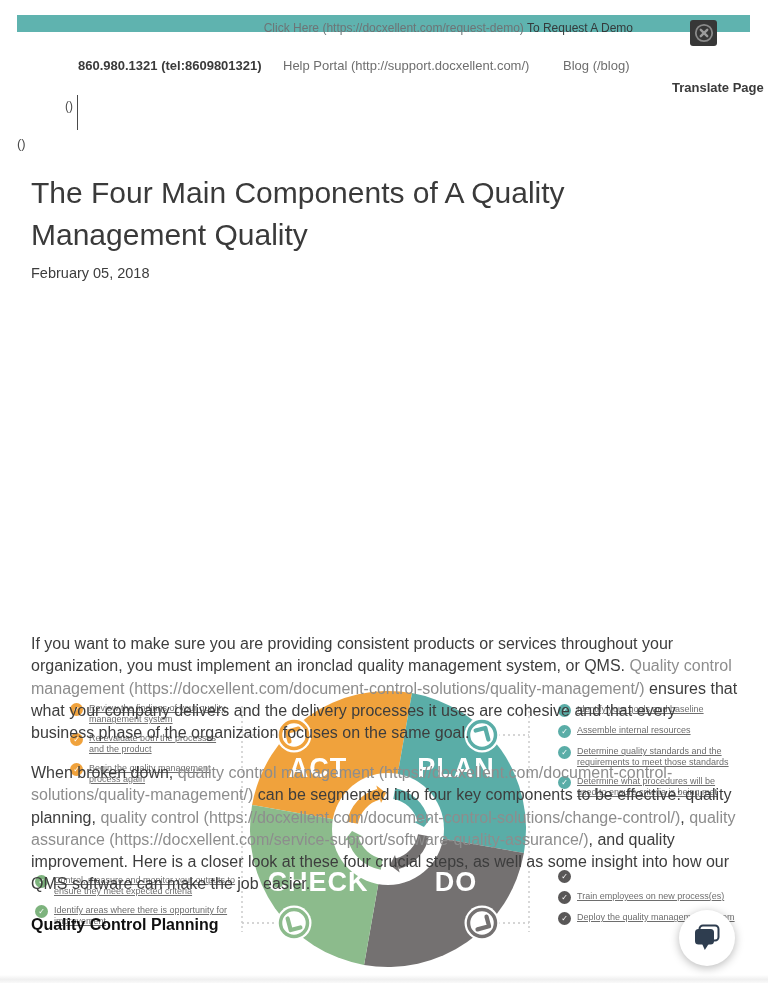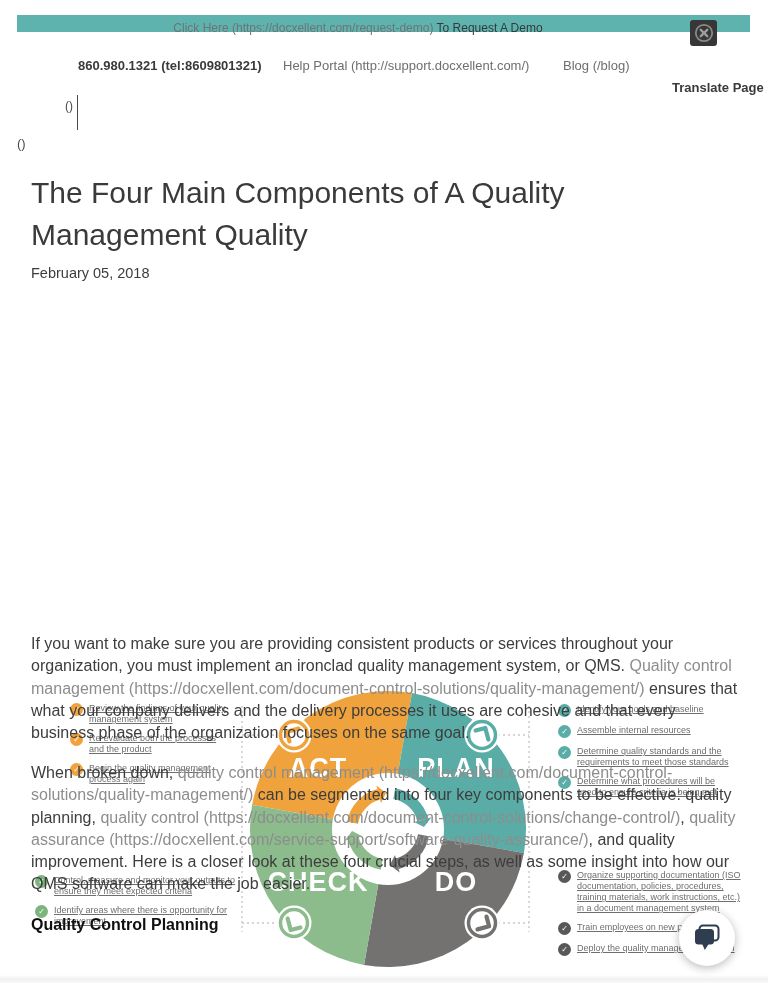--- a/index.html
+++ b/index.html
@@ -1,20 +1,20 @@
 <!DOCTYPE html>
 <html><head>
 <meta charset="utf-8">
 <style>
   html,body{margin:0;padding:0;background:#fff;}
   #page{position:relative;width:768px;height:994px;background:#fff;overflow:hidden;
         font-family:"Liberation Sans","DejaVu Sans",sans-serif;color:#3d3d3d;}
   
   #banner-bar{position:absolute;left:17px;top:15px;width:733px;height:17px;background:#5fb3af;}
-  #banner-text{position:absolute;left:17px;top:21px;width:616px;text-align:center;font-size:12px;white-space:nowrap;padding-left:33px;}
+  #banner-text{position:absolute;left:17px;top:21px;width:616px;text-align:right;font-size:12px;white-space:nowrap;}
   #banner-text .muted{color:#6d7476;}
   #banner-text .strong{color:#343a3b;}
   #close-btn{position:absolute;left:690px;top:20px;width:27px;height:26px;background:#373737;border-radius:3px;cursor:pointer;display:flex;align-items:center;justify-content:center;}
   
   #site-header{position:absolute;left:0;top:58px;width:636px;height:20px;font-size:13px;}
   #site-header span{position:absolute;white-space:nowrap;}
   #hdr-phone{left:78px;font-weight:bold;color:#3a3a3a;}
   #hdr-help{left:283px;color:#6e6e6e;}
   #hdr-blog{left:563px;color:#6e6e6e;}
   #hdr-translate{left:672px;color:#3a3a3a;font-weight:700;margin-top:22px;}
@@ -176,21 +176,20 @@
           <span class="btext">Control, measure and monitor your outputs to ensure they meet expected criteria</span>
         </div>
         <div class="binfo-item">
           <span class="bcheck" style="background: rgb(125, 179, 125);">✓</span>
           <span class="btext">Identify areas where there is opportunity for improvement</span>
         </div>
       </div>
     <div id="list-do" class="blist">
         <div class="binfo-item">
           <span class="bcheck" style="background: rgb(89, 87, 87);">✓</span>
-          <span class="btext">Organize supporting documentation (ISO documentation, policies, procedures, training materials, work instructions, etc.) in a document management system</span>
         </div>
         <div class="binfo-item">
           <span class="bcheck" style="background: rgb(89, 87, 87);">✓</span>
           <span class="btext">Train employees on new process(es)</span>
         </div>
         <div class="binfo-item">
           <span class="bcheck" style="background: rgb(89, 87, 87);">✓</span>
           <span class="btext">Deploy the quality management system</span>
         </div>
       </div>

